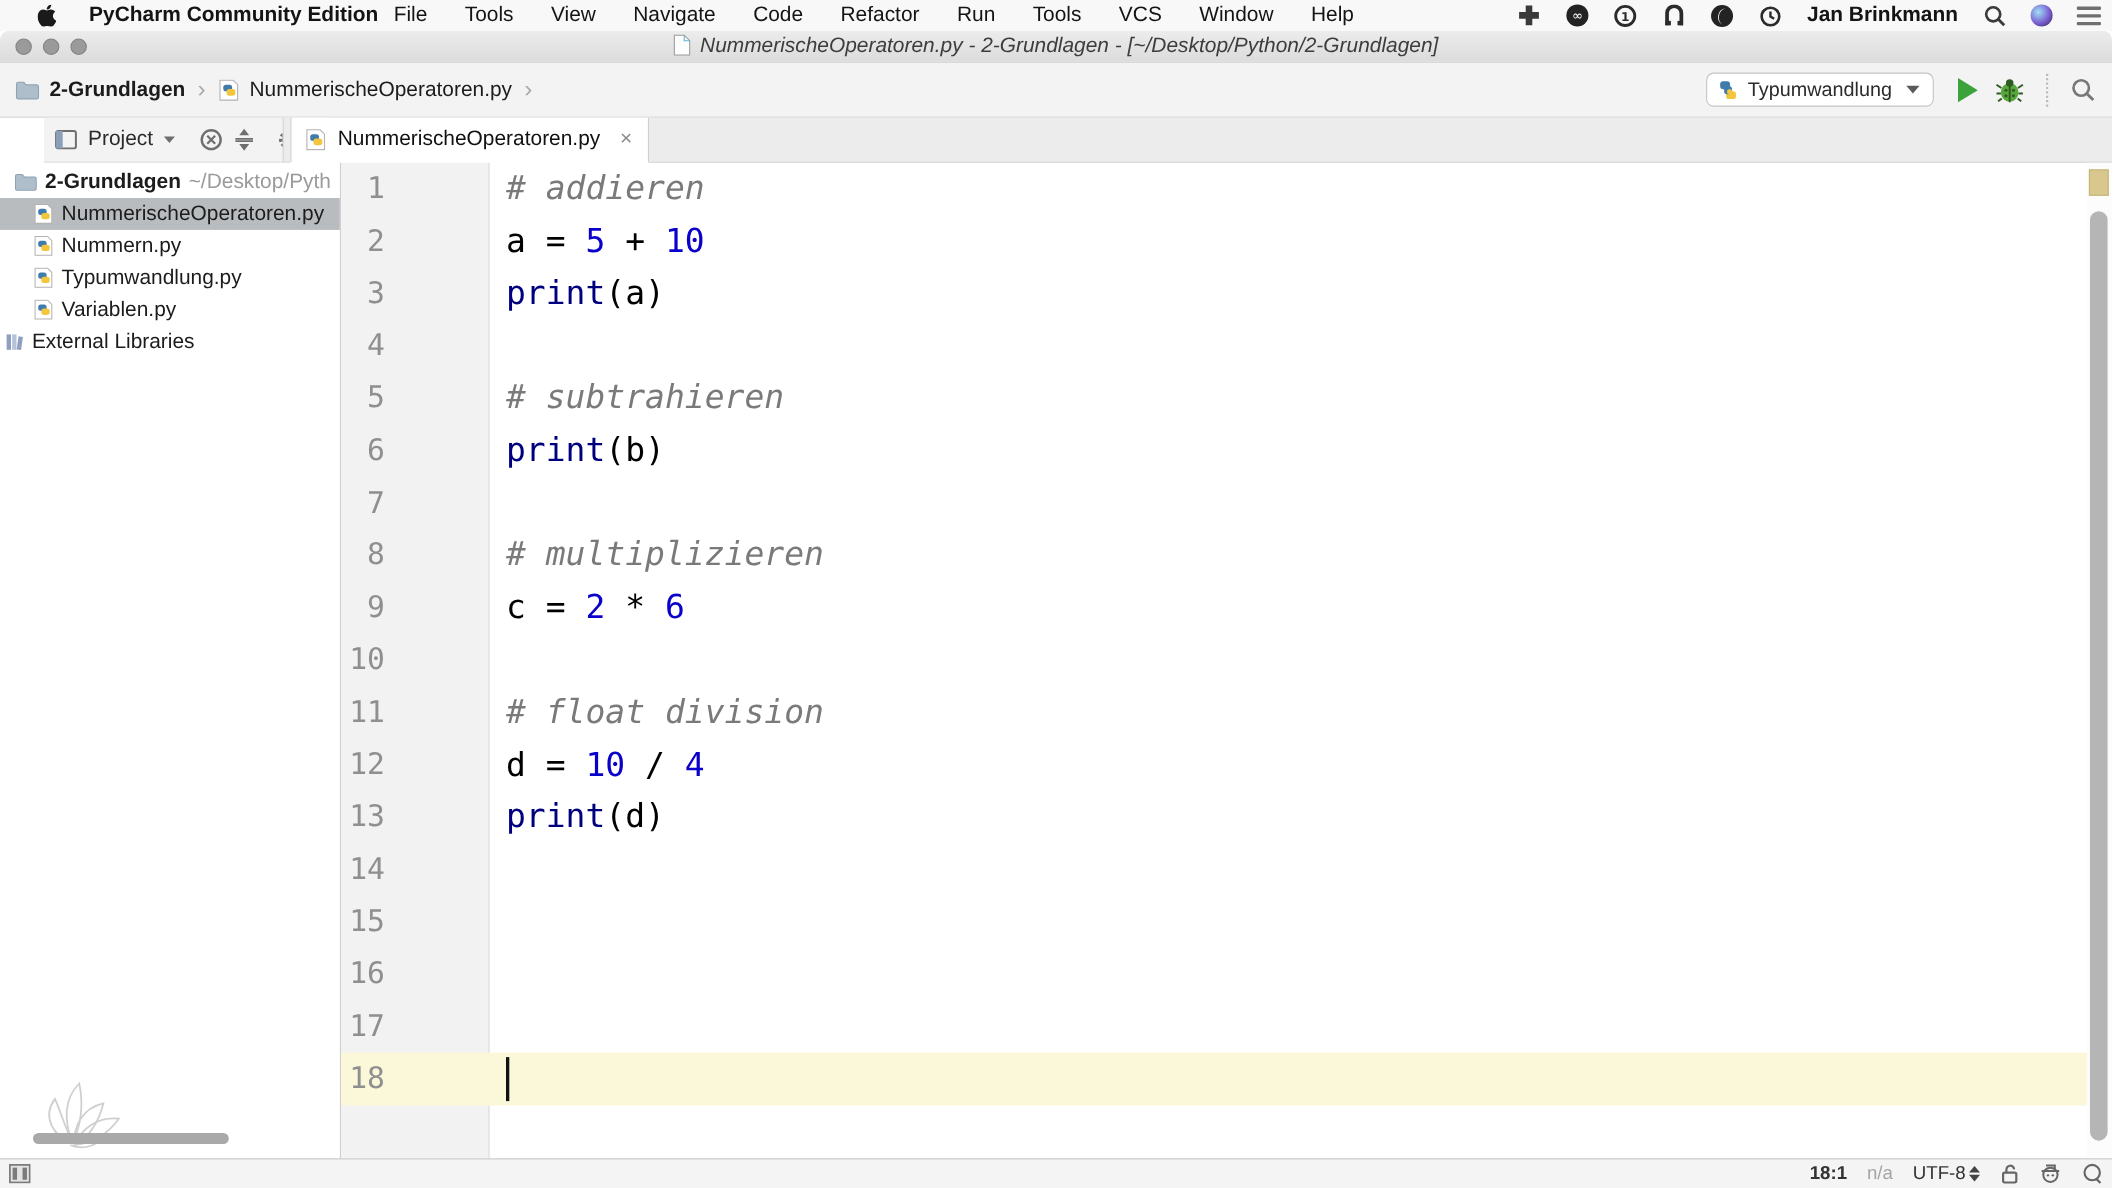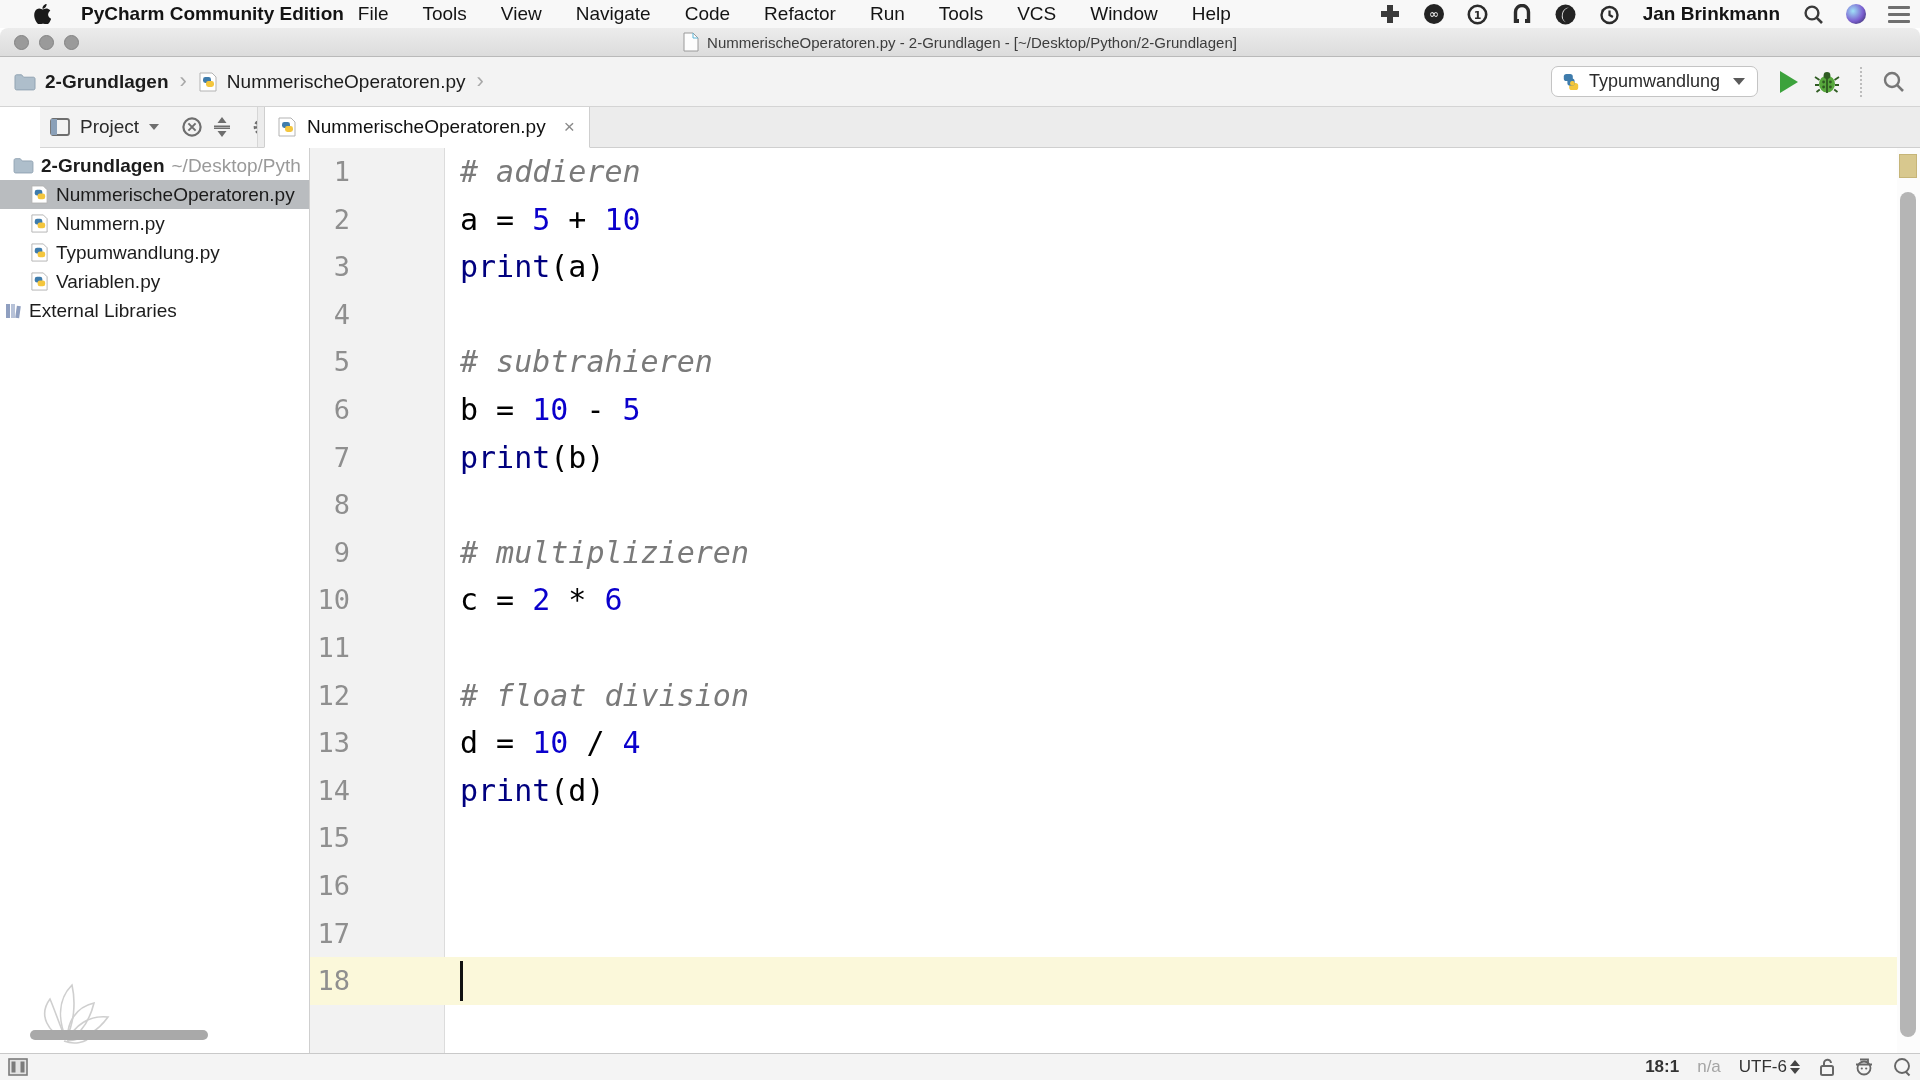--- a/index.html
+++ b/index.html
@@ -21,22 +21,22 @@
   .listicon { display:flex; flex-direction:column; gap:4px; }
   .listicon i { display:block; width:22px; height:3px; background:#6f6f6f; border-radius:1px; }
   .listicon i::before { content:""; }
 
   
   .titlebar { position:absolute; left:0; top:28px; width:1920px; height:29px;
               background:linear-gradient(#ececec,#dcdcdc); border-bottom:1px solid #b9b9b9;
               border-radius:8px 8px 0 0; display:flex; align-items:center; z-index:25; }
   .lights { position:absolute; left:14px; top:7px; display:flex; gap:10px; }
   .light { width:15px; height:15px; border-radius:50%; background:#9a9a9a; border:1px solid #848484; }
-  .title-center { width:100%; display:flex; justify-content:center; align-items:center; gap:8px;
-                  font-size:15px; color:#3d3d3d; }
+  .title-center { width:100%; display:flex; justify-content:center; align-items:flex-start; gap:8px;
+                  font-size:19px; color:#3d3d3d;font-style:italic; }
 
   
   .toolrow { position:absolute; left:0; top:57px; width:1920px; height:50px; background:#f3f3f3;
              border-bottom:1px solid #d4d4d4; display:flex; align-items:center; }
   .crumbs { display:flex; align-items:center; gap:9px; margin-left:14px; font-size:19px; }
   .crumb-sep { color:#a8a8a8; font-size:22px; margin:0 2px; transform:translateY(-1px); }
   .crumb-root { font-weight:700; }
   .runtools { margin-left:auto; display:flex; align-items:center; gap:16px; margin-right:14px; }
   .runcombo { display:flex; align-items:center; gap:9px; background:#fff; border:1px solid #c4c4c4;
               border-radius:7px; height:31px; padding:0 12px 0 10px; font-size:18px; color:#2b2b2b; }
@@ -408,21 +408,20 @@
 
   <div class="cur-line" style="top: 809.2px;"></div>
   <div class="caret" style="top: 813.2px;"></div>
 
   <div class="codearea">
       <div class="code-line"><span class="tok-c"># addieren</span></div>
       <div class="code-line"><span class="tok-p">a = </span><span class="tok-n">5</span><span class="tok-p"> + </span><span class="tok-n">10</span></div>
       <div class="code-line"><span class="tok-b">print</span><span class="tok-p">(a)</span></div>
       <div class="code-line"></div>
       <div class="code-line"><span class="tok-c"># subtrahieren</span></div>
-      <div class="code-line"><span class="tok-p">b = </span><span class="tok-n">10</span><span class="tok-p"> - </span><span class="tok-n">5</span></div>
       <div class="code-line"><span class="tok-b">print</span><span class="tok-p">(b)</span></div>
       <div class="code-line"></div>
       <div class="code-line"><span class="tok-c"># multiplizieren</span></div>
       <div class="code-line"><span class="tok-p">c = </span><span class="tok-n">2</span><span class="tok-p"> * </span><span class="tok-n">6</span></div>
       <div class="code-line"></div>
       <div class="code-line"><span class="tok-c"># float division</span></div>
       <div class="code-line"><span class="tok-p">d = </span><span class="tok-n">10</span><span class="tok-p"> / </span><span class="tok-n">4</span></div>
       <div class="code-line"><span class="tok-b">print</span><span class="tok-p">(d)</span></div>
       <div class="code-line"></div>
       <div class="code-line"></div>
@@ -439,21 +438,21 @@
     <svg width="20" height="18" viewBox="0 0 20 18">
         <rect x="1" y="1" width="18" height="16" fill="#e3e3e3" stroke="#7b7b7b" stroke-width="1.6"></rect>
         <rect x="3.5" y="3.5" width="4" height="11" fill="#7b7b7b"></rect>
         <rect x="12.5" y="3.5" width="4" height="11" fill="#7b7b7b"></rect>
       </svg>
   </span>
   <div class="sb-right">
     <span class="sb-pos">18:1</span>
     <span class="sb-na">n/a</span>
     <span class="sb-enc">
-      <span>UTF-6</span>
+      <span>UTF-8</span>
       <span class="updown">
           <i class="u"></i>
           <i class="d"></i>
         </span>
     </span>
     <span>
       <svg width="18" height="19" viewBox="0 0 18 19">
           <rect x="3" y="8" width="12" height="9" rx="1.5" fill="none" stroke="#666" stroke-width="2"></rect>
           <path d="M6 8V5.5A3.5 3.5 0 0 1 13 5" fill="none" stroke="#666" stroke-width="2"></path>
         </svg>

